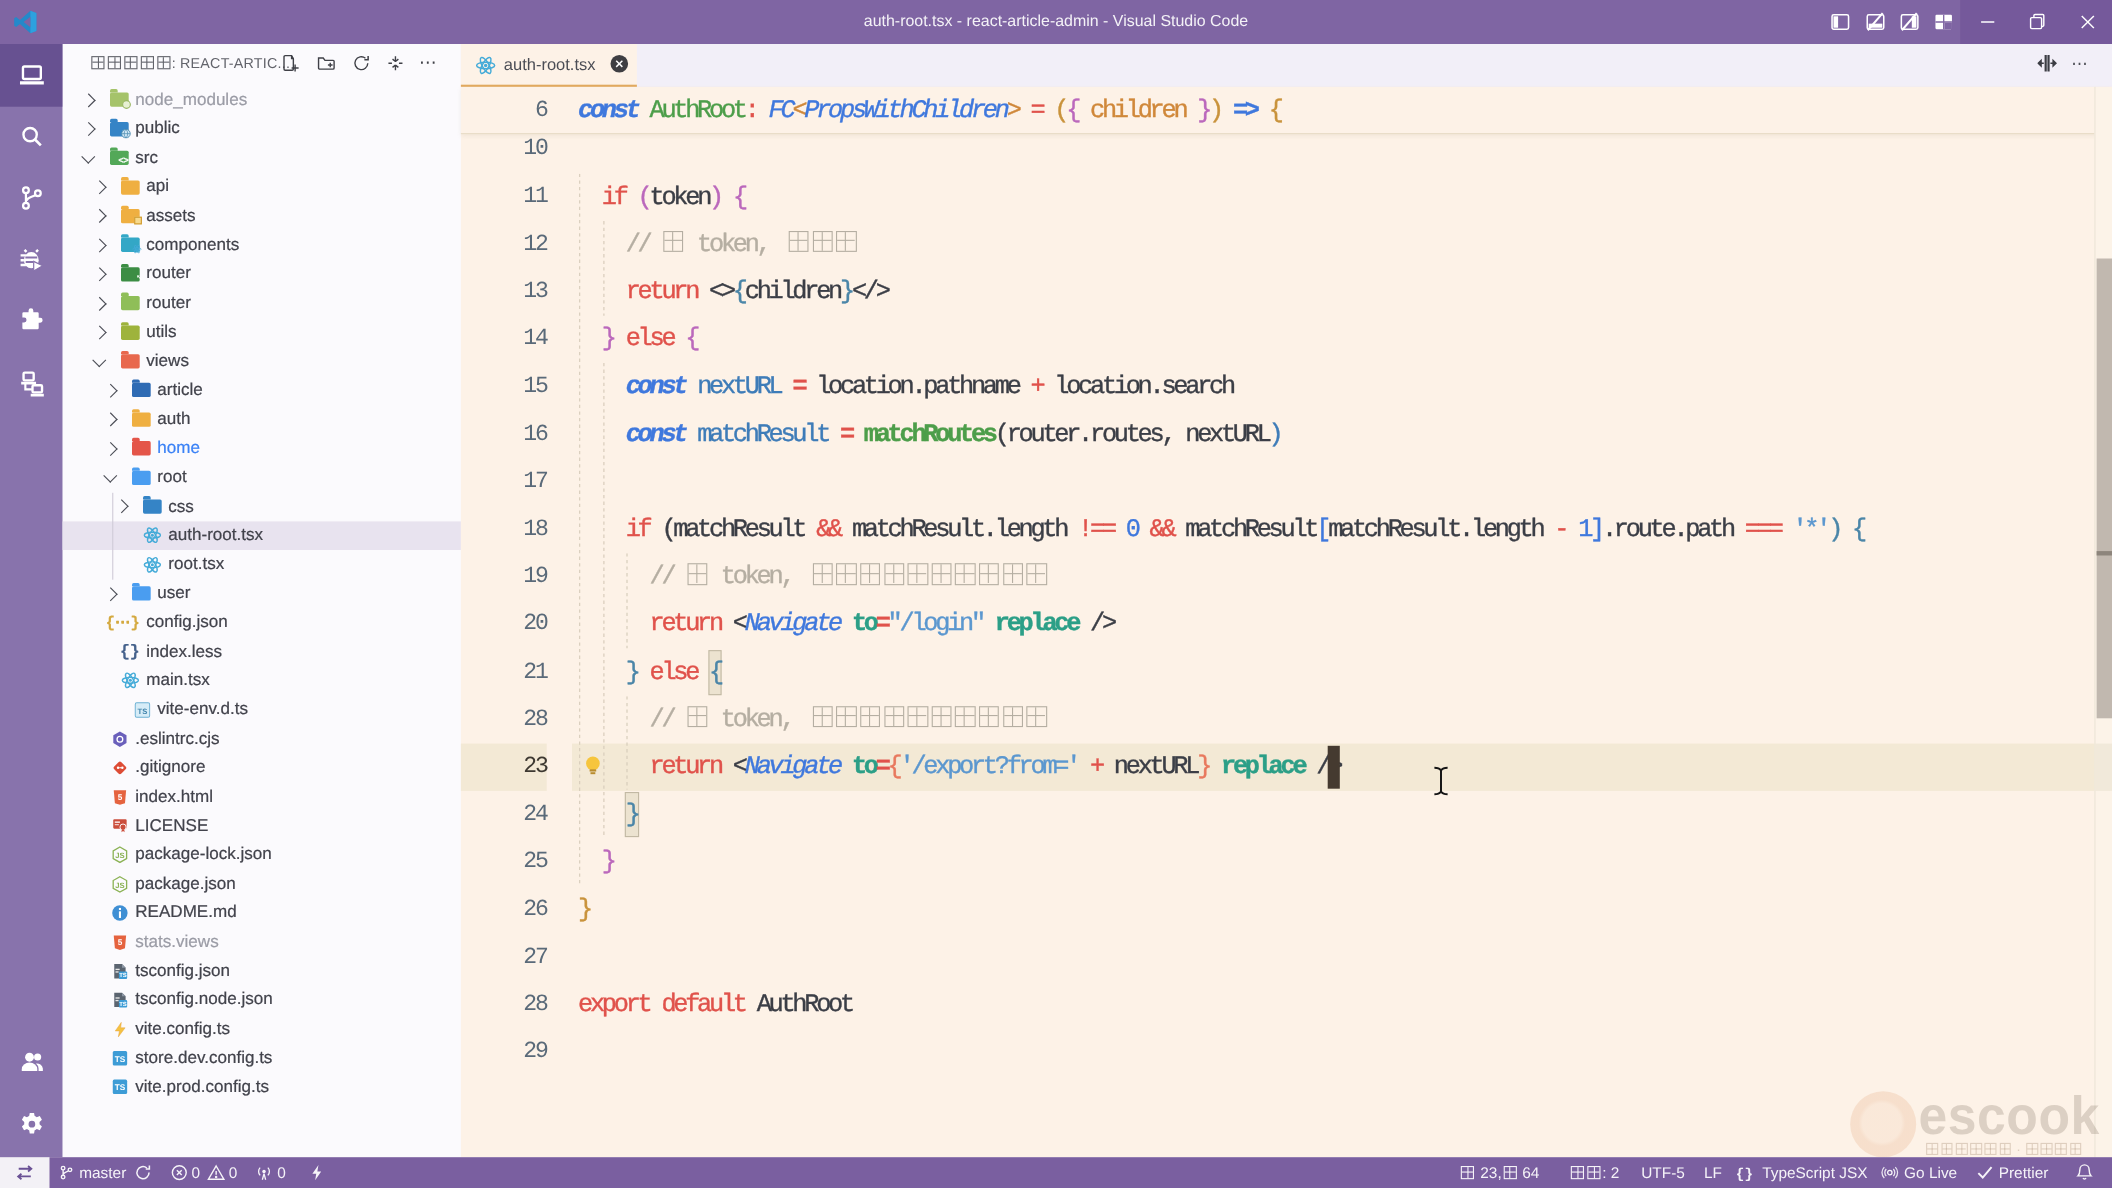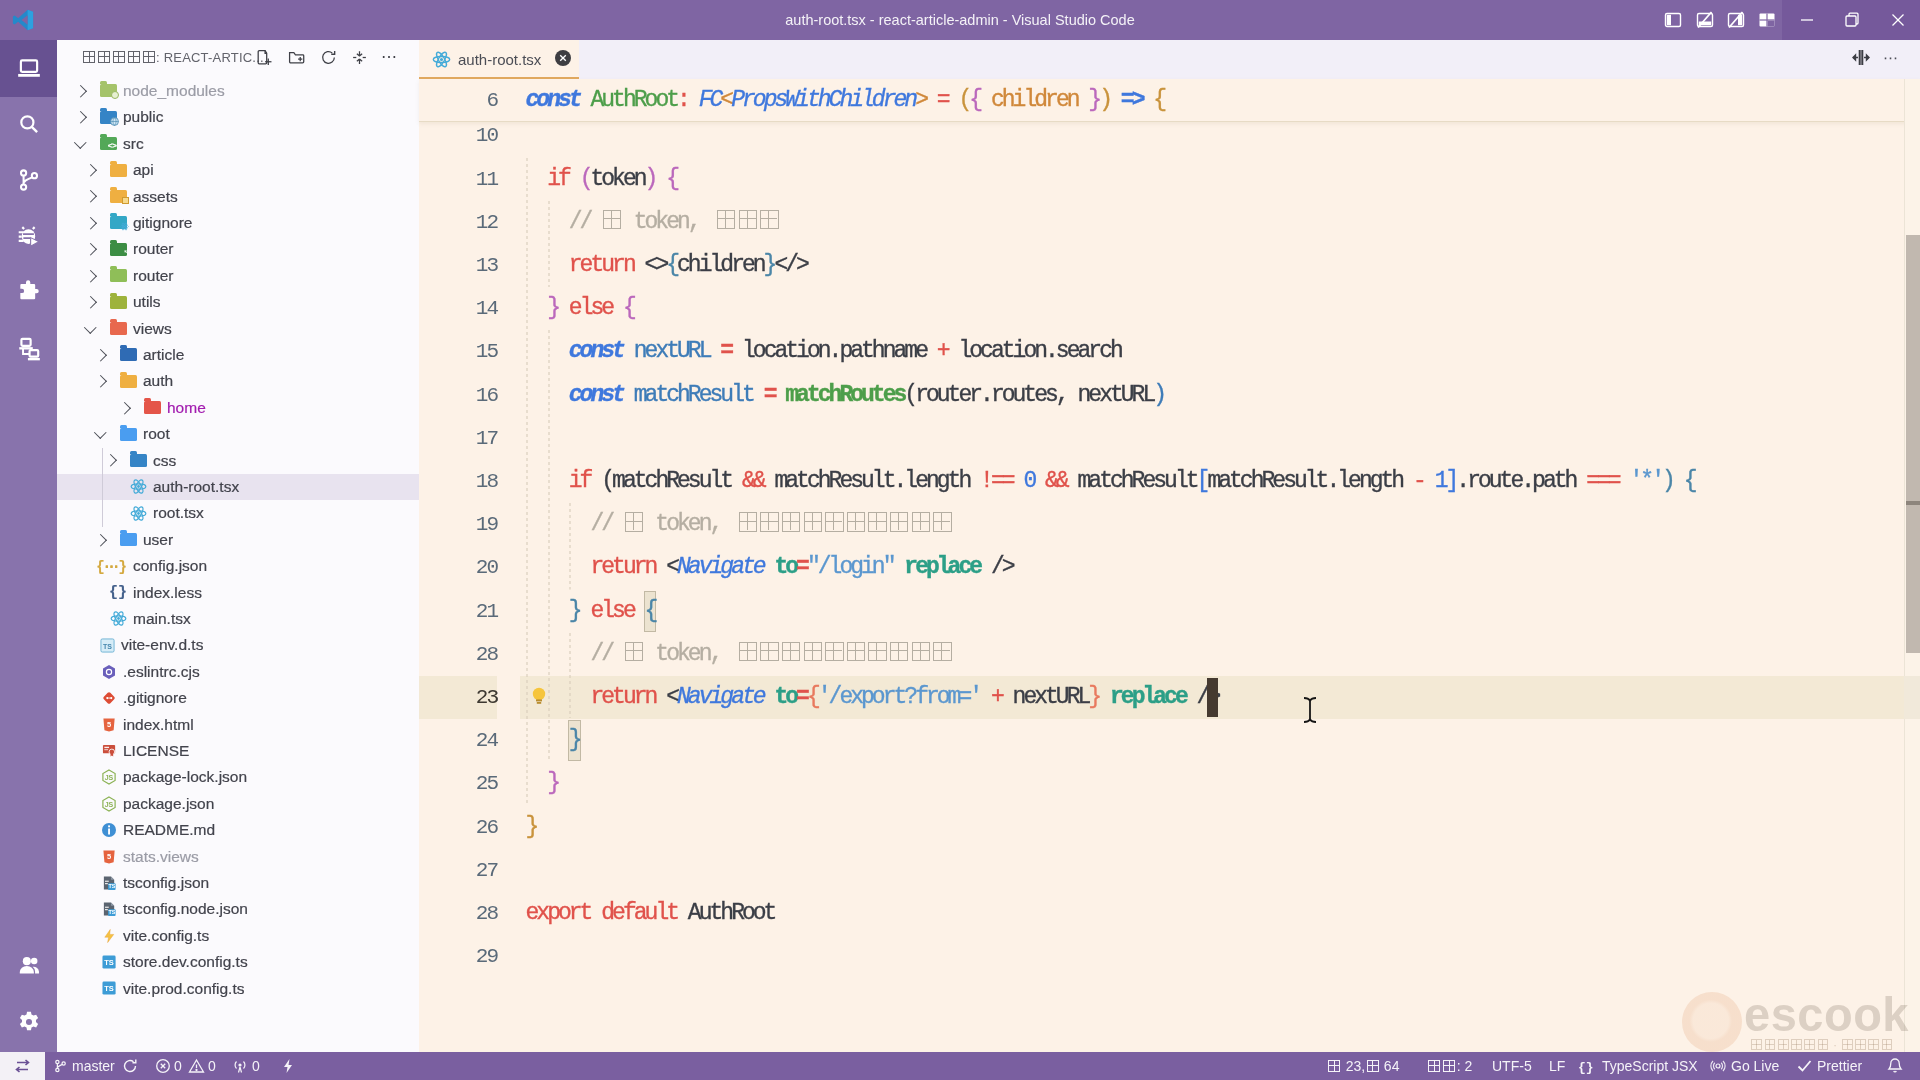--- a/index.html
+++ b/index.html
@@ -201,21 +201,21 @@
             <g fill="none" stroke="#45abd8" stroke-width="1.15">
               <ellipse cx="8" cy="8" rx="6.9" ry="2.5"></ellipse>
               <ellipse cx="8" cy="8" rx="6.9" ry="2.5" transform="rotate(60 8 8)"></ellipse>
               <ellipse cx="8" cy="8" rx="6.9" ry="2.5" transform="rotate(120 8 8)"></ellipse>
               <circle cx="8" cy="8" r="1.3" fill="#45abd8" stroke="none"></circle>
             </g>
           </svg>
         </div>
       </div>
     </div>
-    <span style="white-space:nowrap">gitignore</span>
+    <span style="white-space:nowrap">components</span>
   </div>
 <div class="trow" style="left:57px;top:236.2px;width:362px;padding-left:30px;color:#42434c">
     <div style="width:16px;flex:none;display:flex;justify-content:center">
       <div class="chev" style="transform:rotate(-45deg);margin-right:9px"></div>
     </div>
     <div class="ic" style="width:24px;margin-right:6px;justify-content:flex-end">
       <div class="fold" style="background:#3c8d44">
         <div style="position:absolute;right:-1px;bottom:-1px;color:#fff;font-size:9px;font-weight:bold;transform:rotate(-45deg)">↑</div>
       </div>
     </div>
@@ -259,21 +259,21 @@
   </div>
 <div class="trow" style="left:57px;top:368.2px;width:362px;padding-left:40px;color:#42434c">
     <div style="width:16px;flex:none;display:flex;justify-content:center">
       <div class="chev" style="transform:rotate(-45deg);margin-right:9px"></div>
     </div>
     <div class="ic" style="width:24px;margin-right:6px;justify-content:flex-end">
       <div class="fold" style="background:#efaf41"></div>
     </div>
     <span style="white-space:nowrap">auth</span>
   </div>
-<div class="trow" style="left:57px;top:394.6px;width:432px;padding-left:64px;color:#a21caf">
+<div class="trow" style="left:57px;top:394.6px;width:432px;padding-left:40px;color:#3b82f6">
     <div style="width:16px;flex:none;display:flex;justify-content:center">
       <div class="chev" style="transform:rotate(-45deg);margin-right:9px"></div>
     </div>
     <div class="ic" style="width:24px;margin-right:6px;justify-content:flex-end">
       <div class="fold" style="background:#e45549"></div>
     </div>
     <span style="white-space:nowrap">home</span>
   </div>
 <div class="trow" style="left:57px;top:421.0px;width:362px;padding-left:40px;color:#42434c">
     <div style="width:16px;flex:none;display:flex;justify-content:center">
@@ -361,21 +361,21 @@
         <g fill="none" stroke="#45abd8" stroke-width="1.15">
           <ellipse cx="8" cy="8" rx="6.9" ry="2.5"></ellipse>
           <ellipse cx="8" cy="8" rx="6.9" ry="2.5" transform="rotate(60 8 8)"></ellipse>
           <ellipse cx="8" cy="8" rx="6.9" ry="2.5" transform="rotate(120 8 8)"></ellipse>
           <circle cx="8" cy="8" r="1.3" fill="#45abd8" stroke="none"></circle>
         </g>
       </svg>
     </div>
     <span style="white-space:nowrap">main.tsx</span>
   </div>
-<div class="trow" style="left:57px;top:632.2px;width:362px;padding-left:18px;color:#42434c">
+<div class="trow" style="left:57px;top:632.2px;width:362px;padding-left:40px;color:#42434c">
     <div style="width:16px;flex:none;display:flex;justify-content:center">
       <div style="width:16px;flex:none"></div>
     </div>
     <div class="ic" style="width:24px;margin-right:6px;justify-content:flex-end">
       <svg width="15" height="15" viewBox="0 0 16 16">
         <rect x="1" y="1" width="14" height="14" rx="1.5" fill="#d6ecf7" stroke="#6db1d4"></rect>
         <text x="8" y="11.5" font-size="7.5" font-weight="bold" fill="#4586ad" text-anchor="middle" font-family="Liberation Sans">TS</text>
       </svg>
     </div>
     <span style="white-space:nowrap">vite-env.d.ts</span>

